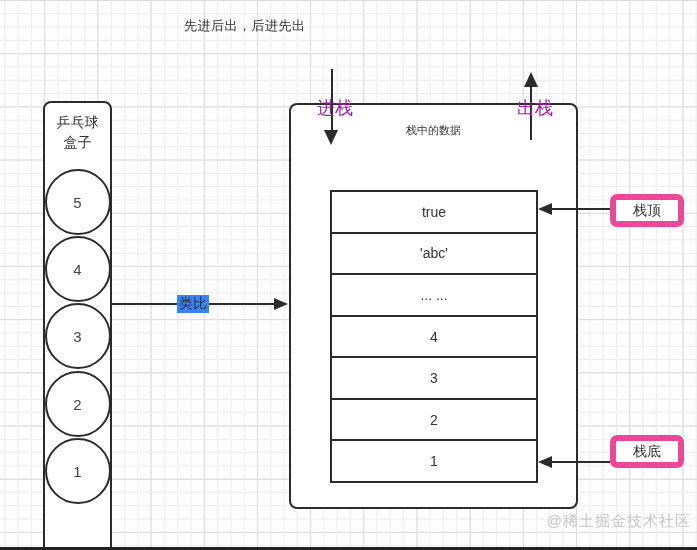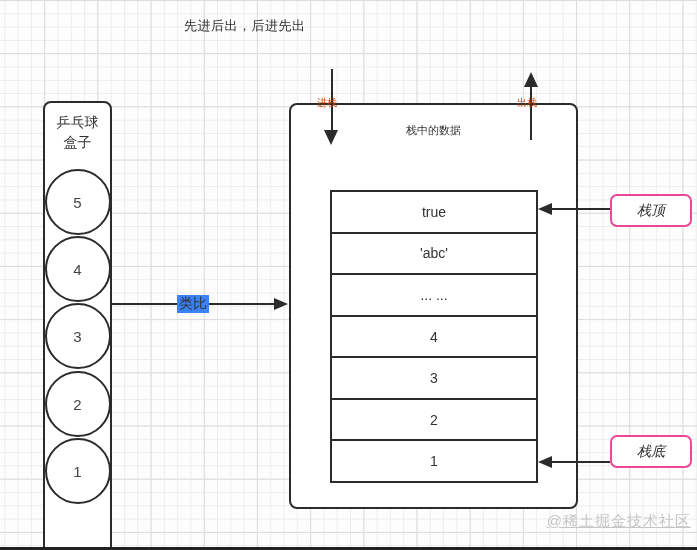--- a/index.html
+++ b/index.html
@@ -44,21 +44,21 @@
   .hline { height: 2px; background: #2b2b2b; }
   .vline { width: 2px; background: #2b2b2b; }
   .ah-right { width: 0; height: 0; border-top: 6px solid transparent; border-bottom: 6px solid transparent; border-left: 14px solid #2b2b2b; }
   .ah-left  { width: 0; height: 0; border-top: 6px solid transparent; border-bottom: 6px solid transparent; border-right: 14px solid #2b2b2b; }
   .ah-down  { width: 0; height: 0; border-left: 7px solid transparent; border-right: 7px solid transparent; border-top: 15px solid #2b2b2b; }
   .ah-up    { width: 0; height: 0; border-left: 7px solid transparent; border-right: 7px solid transparent; border-bottom: 15px solid #2b2b2b; }
   .line-label {
     font-size: 14px; color: #303030; background: #3b82f6; padding: 0 2px; white-space: nowrap;
   }
   .flow-label {
-    font-size: 10px; color: #c2410c; white-space: nowrap;
+    font-size: 18px; color: #a21caf; white-space: nowrap;
   }
   
   .stack-box {
     left: 289px; top: 103px; width: 289px; height: 406px;
     border: 2px solid #2b2b2b; border-radius: 8px;
     background: #fff; box-sizing: border-box;
   }
   .stack-title {
     left: 0; top: 18px; width: 100%;
     text-align: center; font-size: 11px; color: #303030;
@@ -69,29 +69,29 @@
     border: 2px solid #2b2b2b; background: #fff; box-sizing: border-box;
     display: flex; flex-direction: column;
   }
   .stack-row {
     flex: 1; display: flex; align-items: center; justify-content: center;
     font-size: 14px; color: #333; border-bottom: 2px solid #2b2b2b;
   }
   .stack-row:last-child { border-bottom: none; }
   
   .callout {
-    width: 82px; height: 33px;
-    border: 2px solid #ec4899; border-radius: 7px; background: #fff;
+    width: 74px; height: 33px;
+    border: 6px solid #ec4899; border-radius: 7px; background: #fff;
     box-sizing: border-box;
     display: flex; align-items: center; justify-content: center;
-    font-size: 14px; color: #303030; font-style: italic;
+    font-size: 14px; color: #303030;
   }
   .watermark {
     right: 6px; top: 512px;
-    font-size: 15px; color: #c6c6c6; letter-spacing: 1px; text-decoration: underline;
+    font-size: 15px; color: #c6c6c6; letter-spacing: 1px;
   }
   .bottom-bar { left: 0; top: 547px; width: 100%; height: 3px; background: #222; }
 </style>
 </head>
 <body>
 
 <div class="abs title">先进后出，后进先出</div>
 
 <div class="abs pp-box">
   <div class="abs pp-label">

